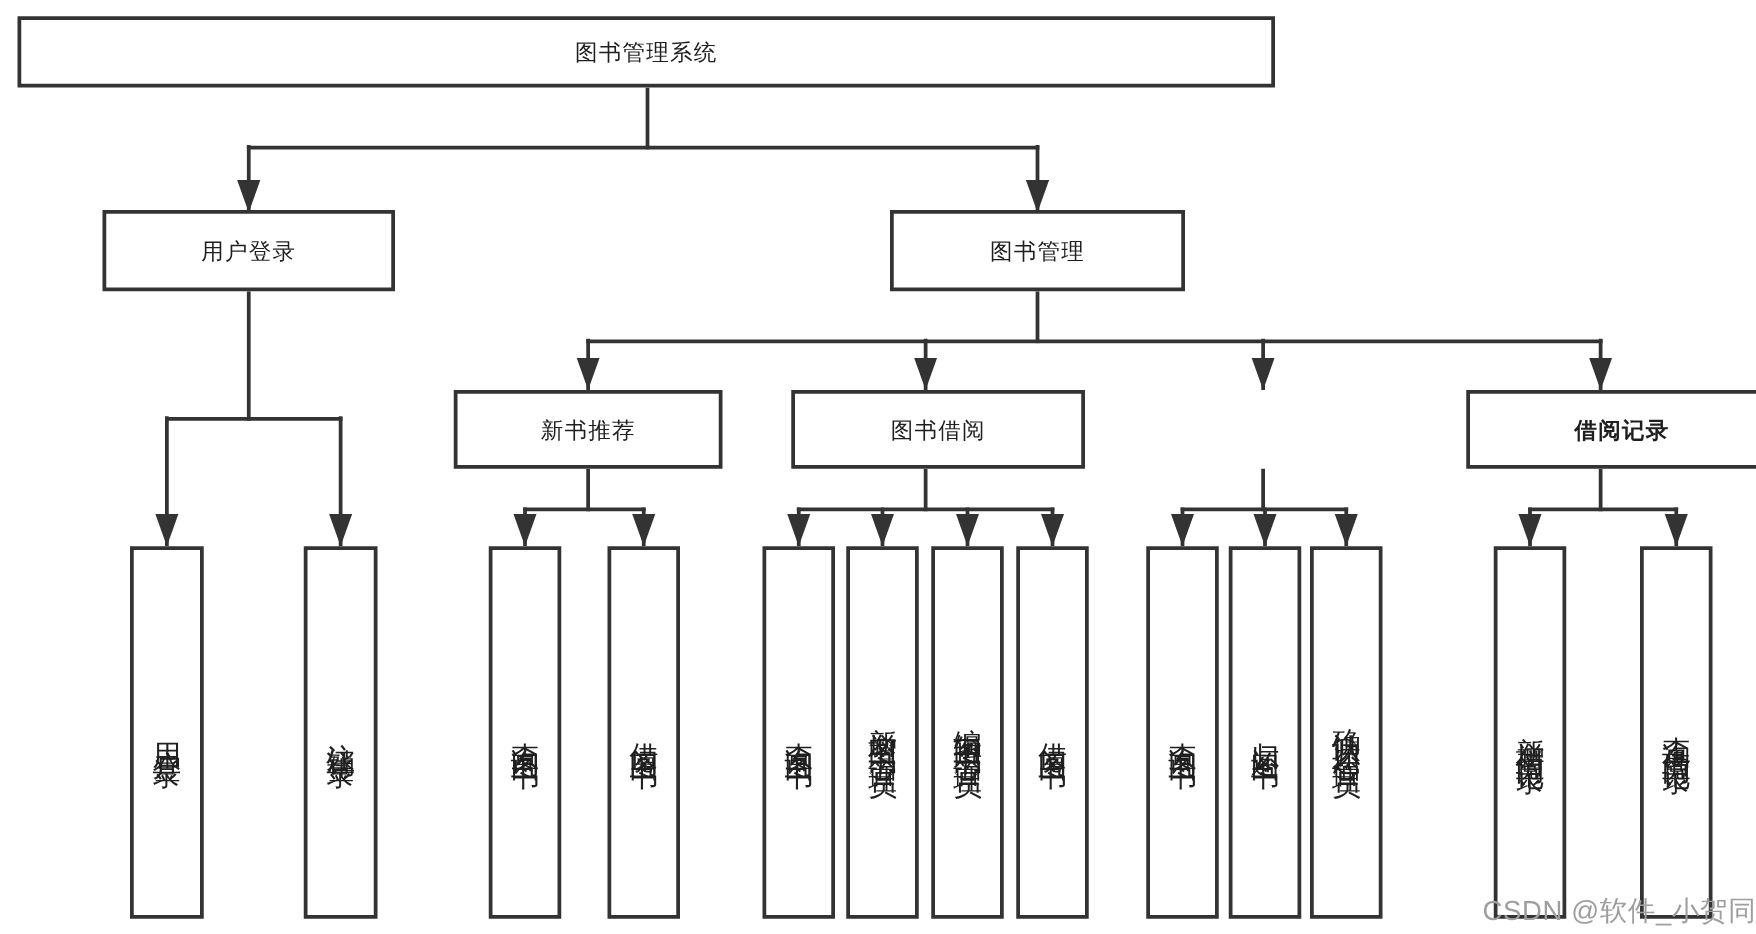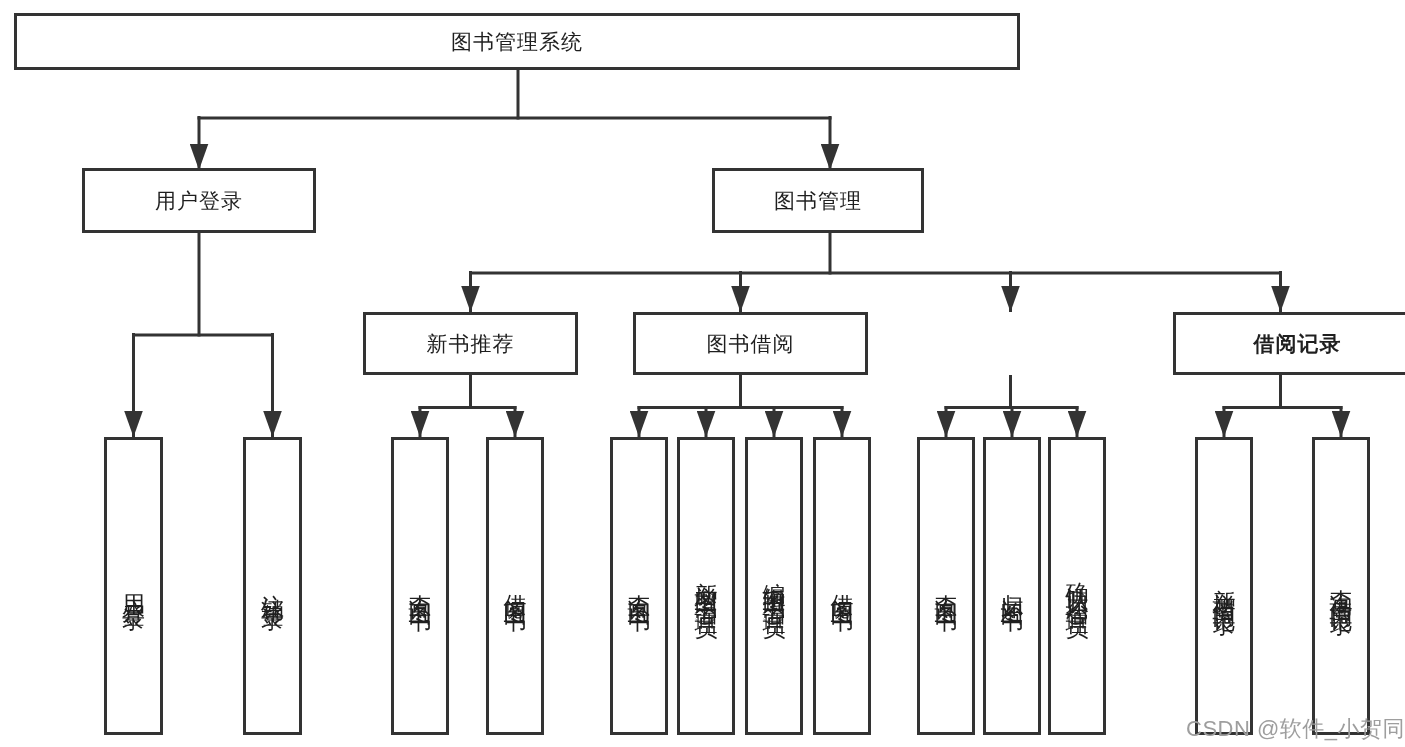--- a/index.html
+++ b/index.html
@@ -27,21 +27,21 @@
     border: 3px solid #333333;
     background: #ffffff;
     display: flex;
     align-items: center;
     justify-content: center;
     color: #1f1f1f;
     z-index: 2;
     text-align: center;
   }
   .node.h-label {
-    font-size: 21px;
+    font-size: 18px;
     letter-spacing: 1px;
   }
   .node.leaf {
     writing-mode: vertical-rl;
     text-orientation: mixed;
     font-size: 23px;
     letter-spacing: 5px;
     line-height: 1;
   }
   .watermark {
@@ -110,21 +110,21 @@
     </g>
   </svg>
 
   <div class="node h-label" style="left:14px; top:13px; width:1006px; height:57px;">
     <span>图书管理系统</span>
   </div>
 
   <div class="node h-label" style="left:82px; top:168px; width:234px; height:65px;">
     <span>用户登录</span>
   </div>
-  <div class="node h-label" style="left:712px; top:168px; width:212px; height:65px;">
+  <div class="node h-label" style="left:712px; top:168px; width:236px; height:65px;">
     <span>图书管理</span>
   </div>
 
   <div class="node h-label" style="left:363px; top:312px; width:215px; height:63px;">
     <span>新书推荐</span>
   </div>
   <div class="node h-label" style="left:633px; top:312px; width:235px; height:63px;">
     <span>图书借阅</span>
   </div>
   <div class="node h-label" style="left:1173px; top:312px; width:249px; height:63px;font-weight:bold;">

